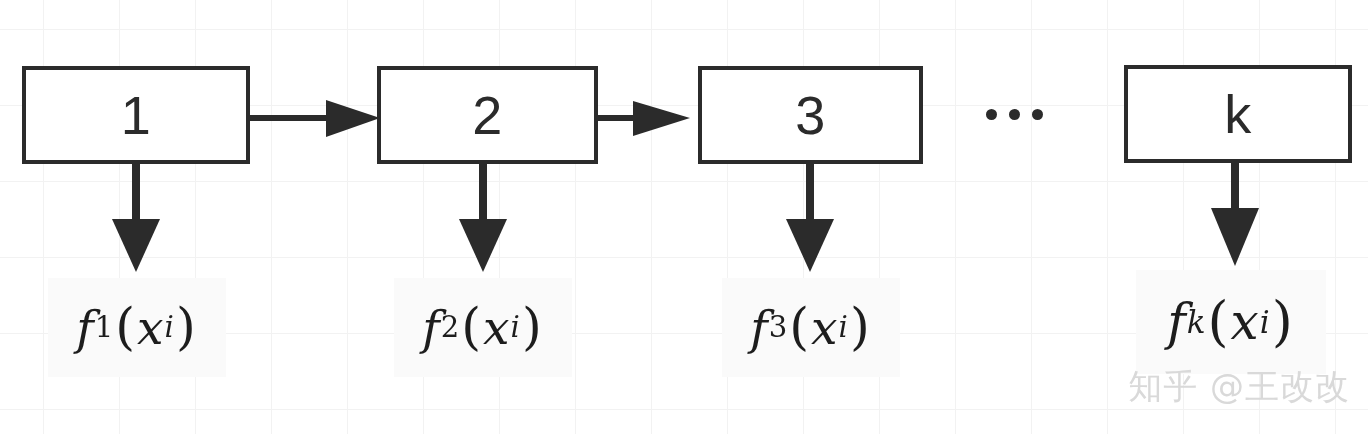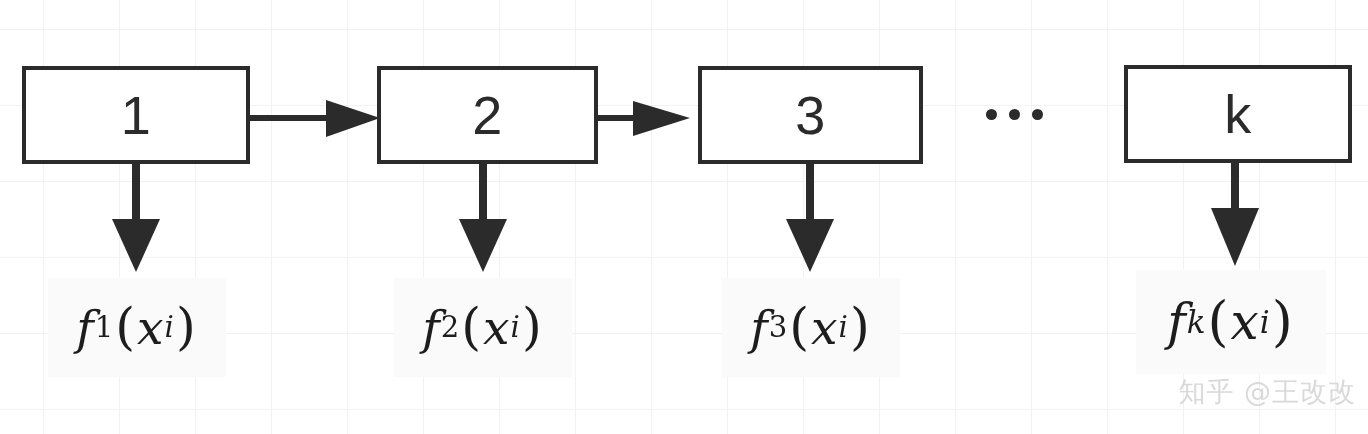--- a/index.html
+++ b/index.html
@@ -93,24 +93,24 @@
     margin-left: 1px;
   }
   .formula .paren {
     font-style: normal;
     font-size: 1.08em;
     padding: 0 2px;
   }
   
   #watermark {
     position: absolute;
-    right: 12px;
+    right: 18px;
     bottom: 24px;
     font-family: "DejaVu Sans", "Liberation Sans", sans-serif;
-    font-size: 27px;
+    font-size: 34px;
     color: #d9d9d9;
     letter-spacing: 1px;
     white-space: nowrap;
     user-select: none;
   }
 </style>
 </head>
 <body>
 
 <div id="canvas">

